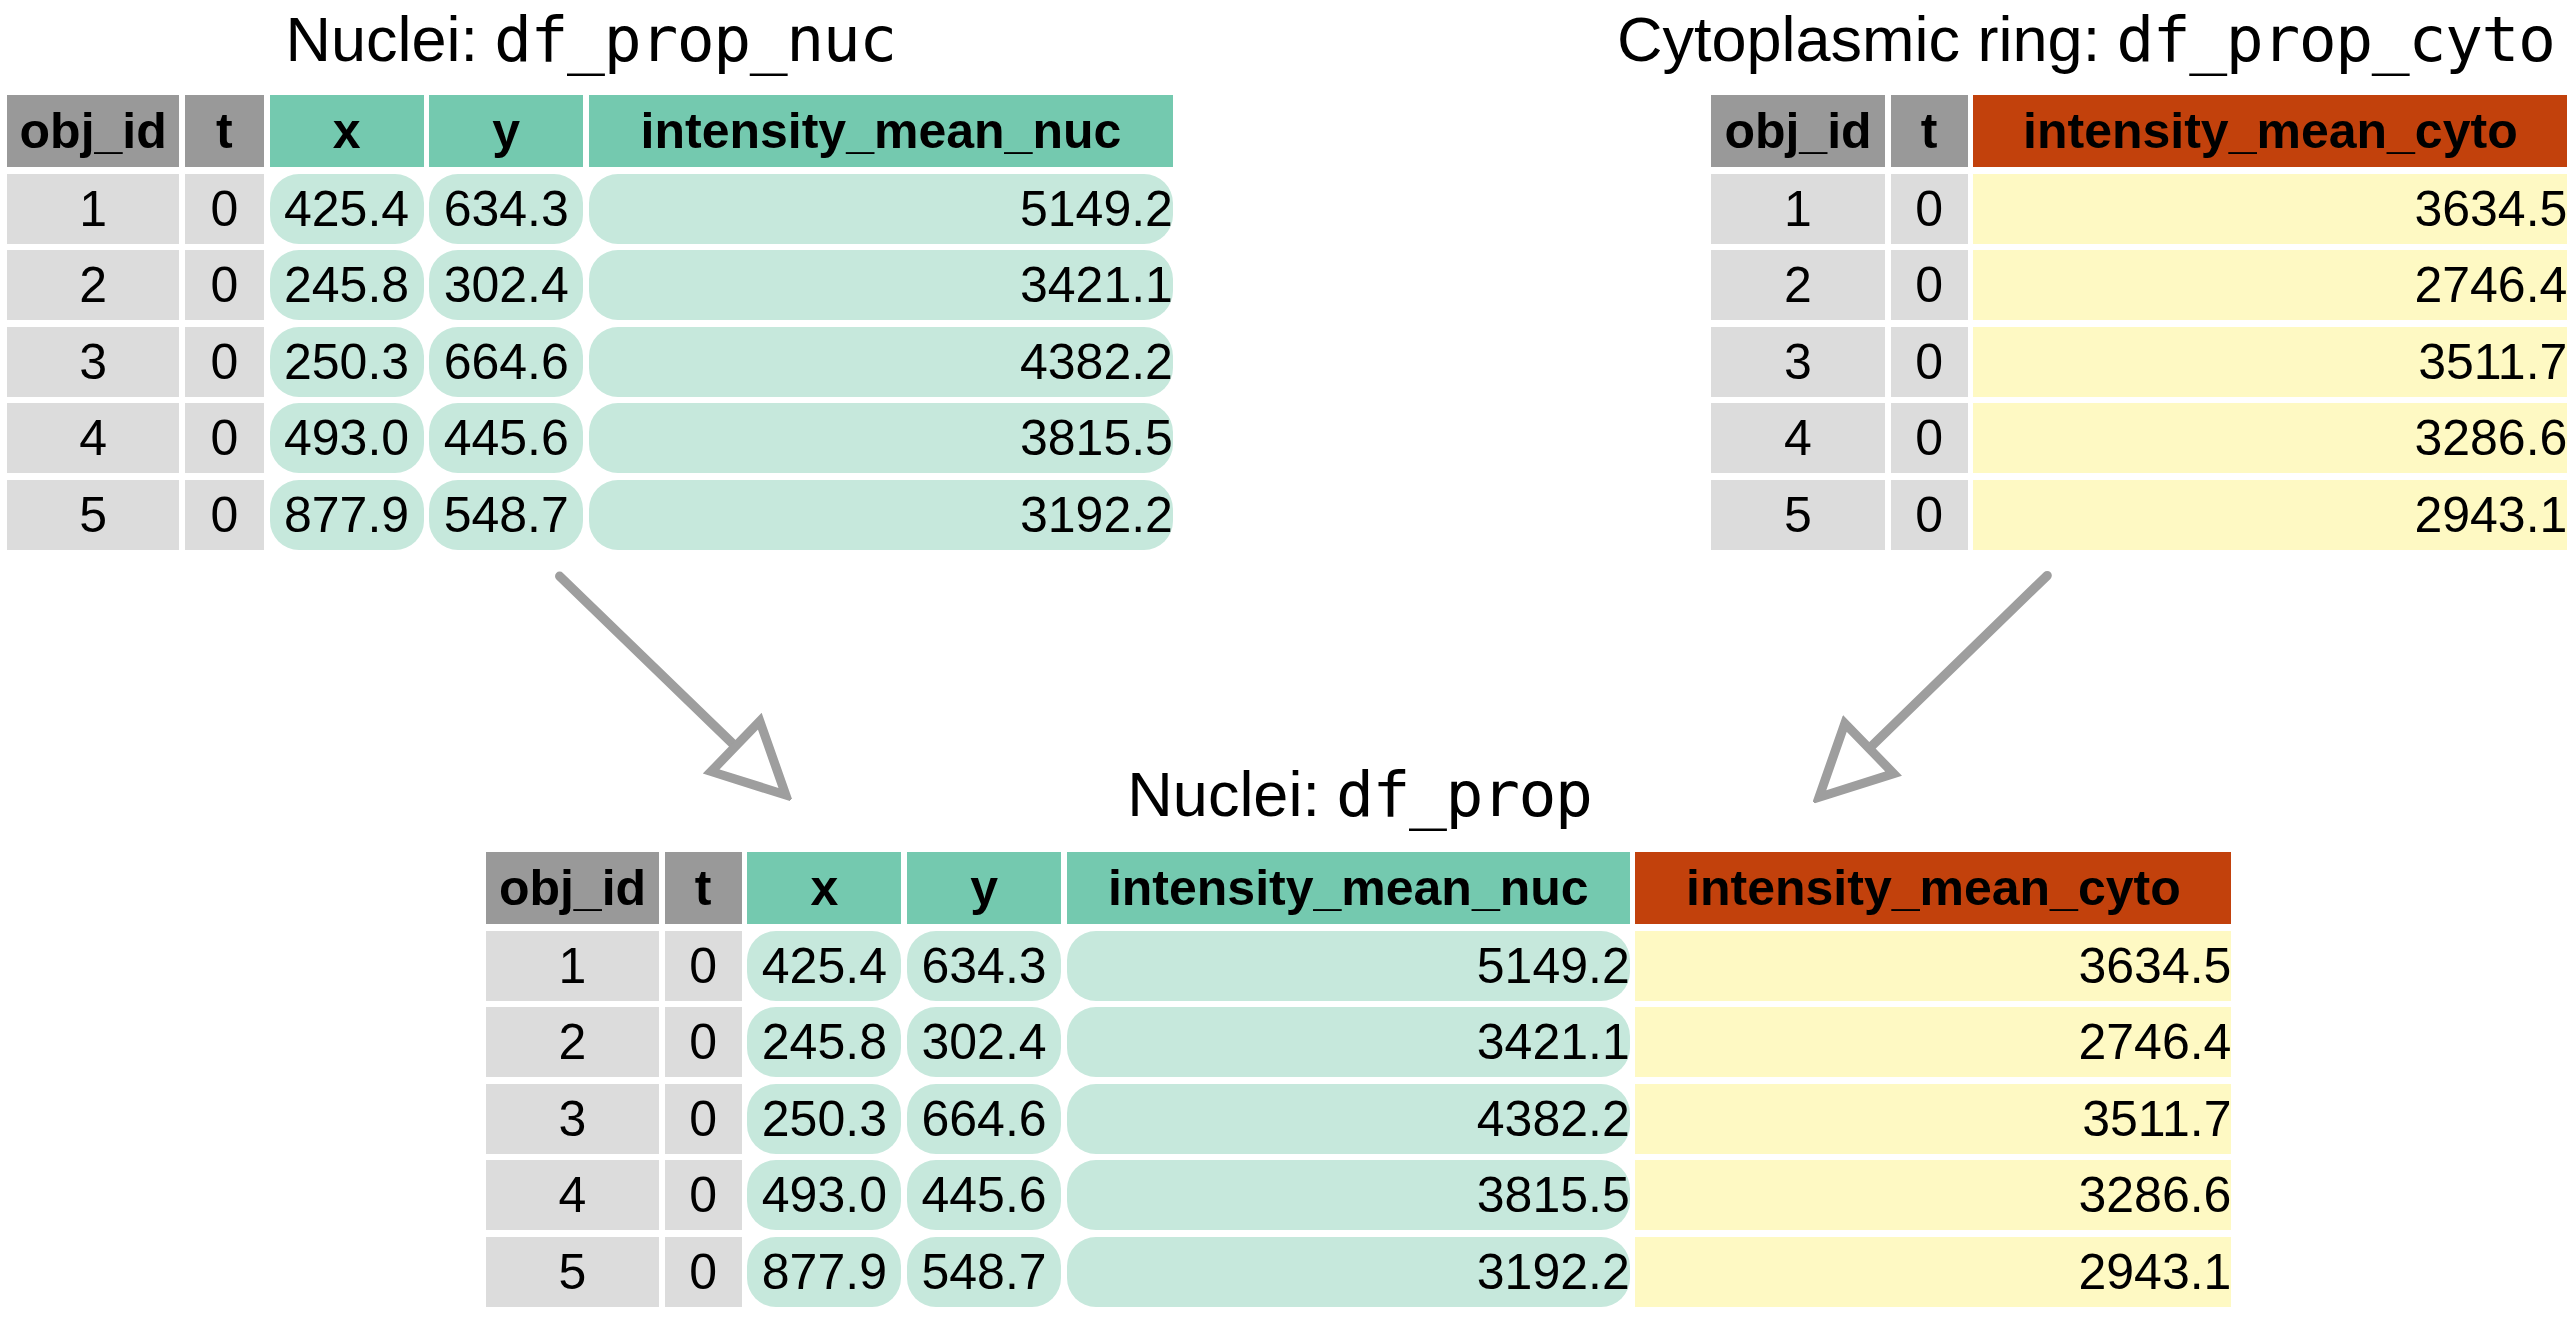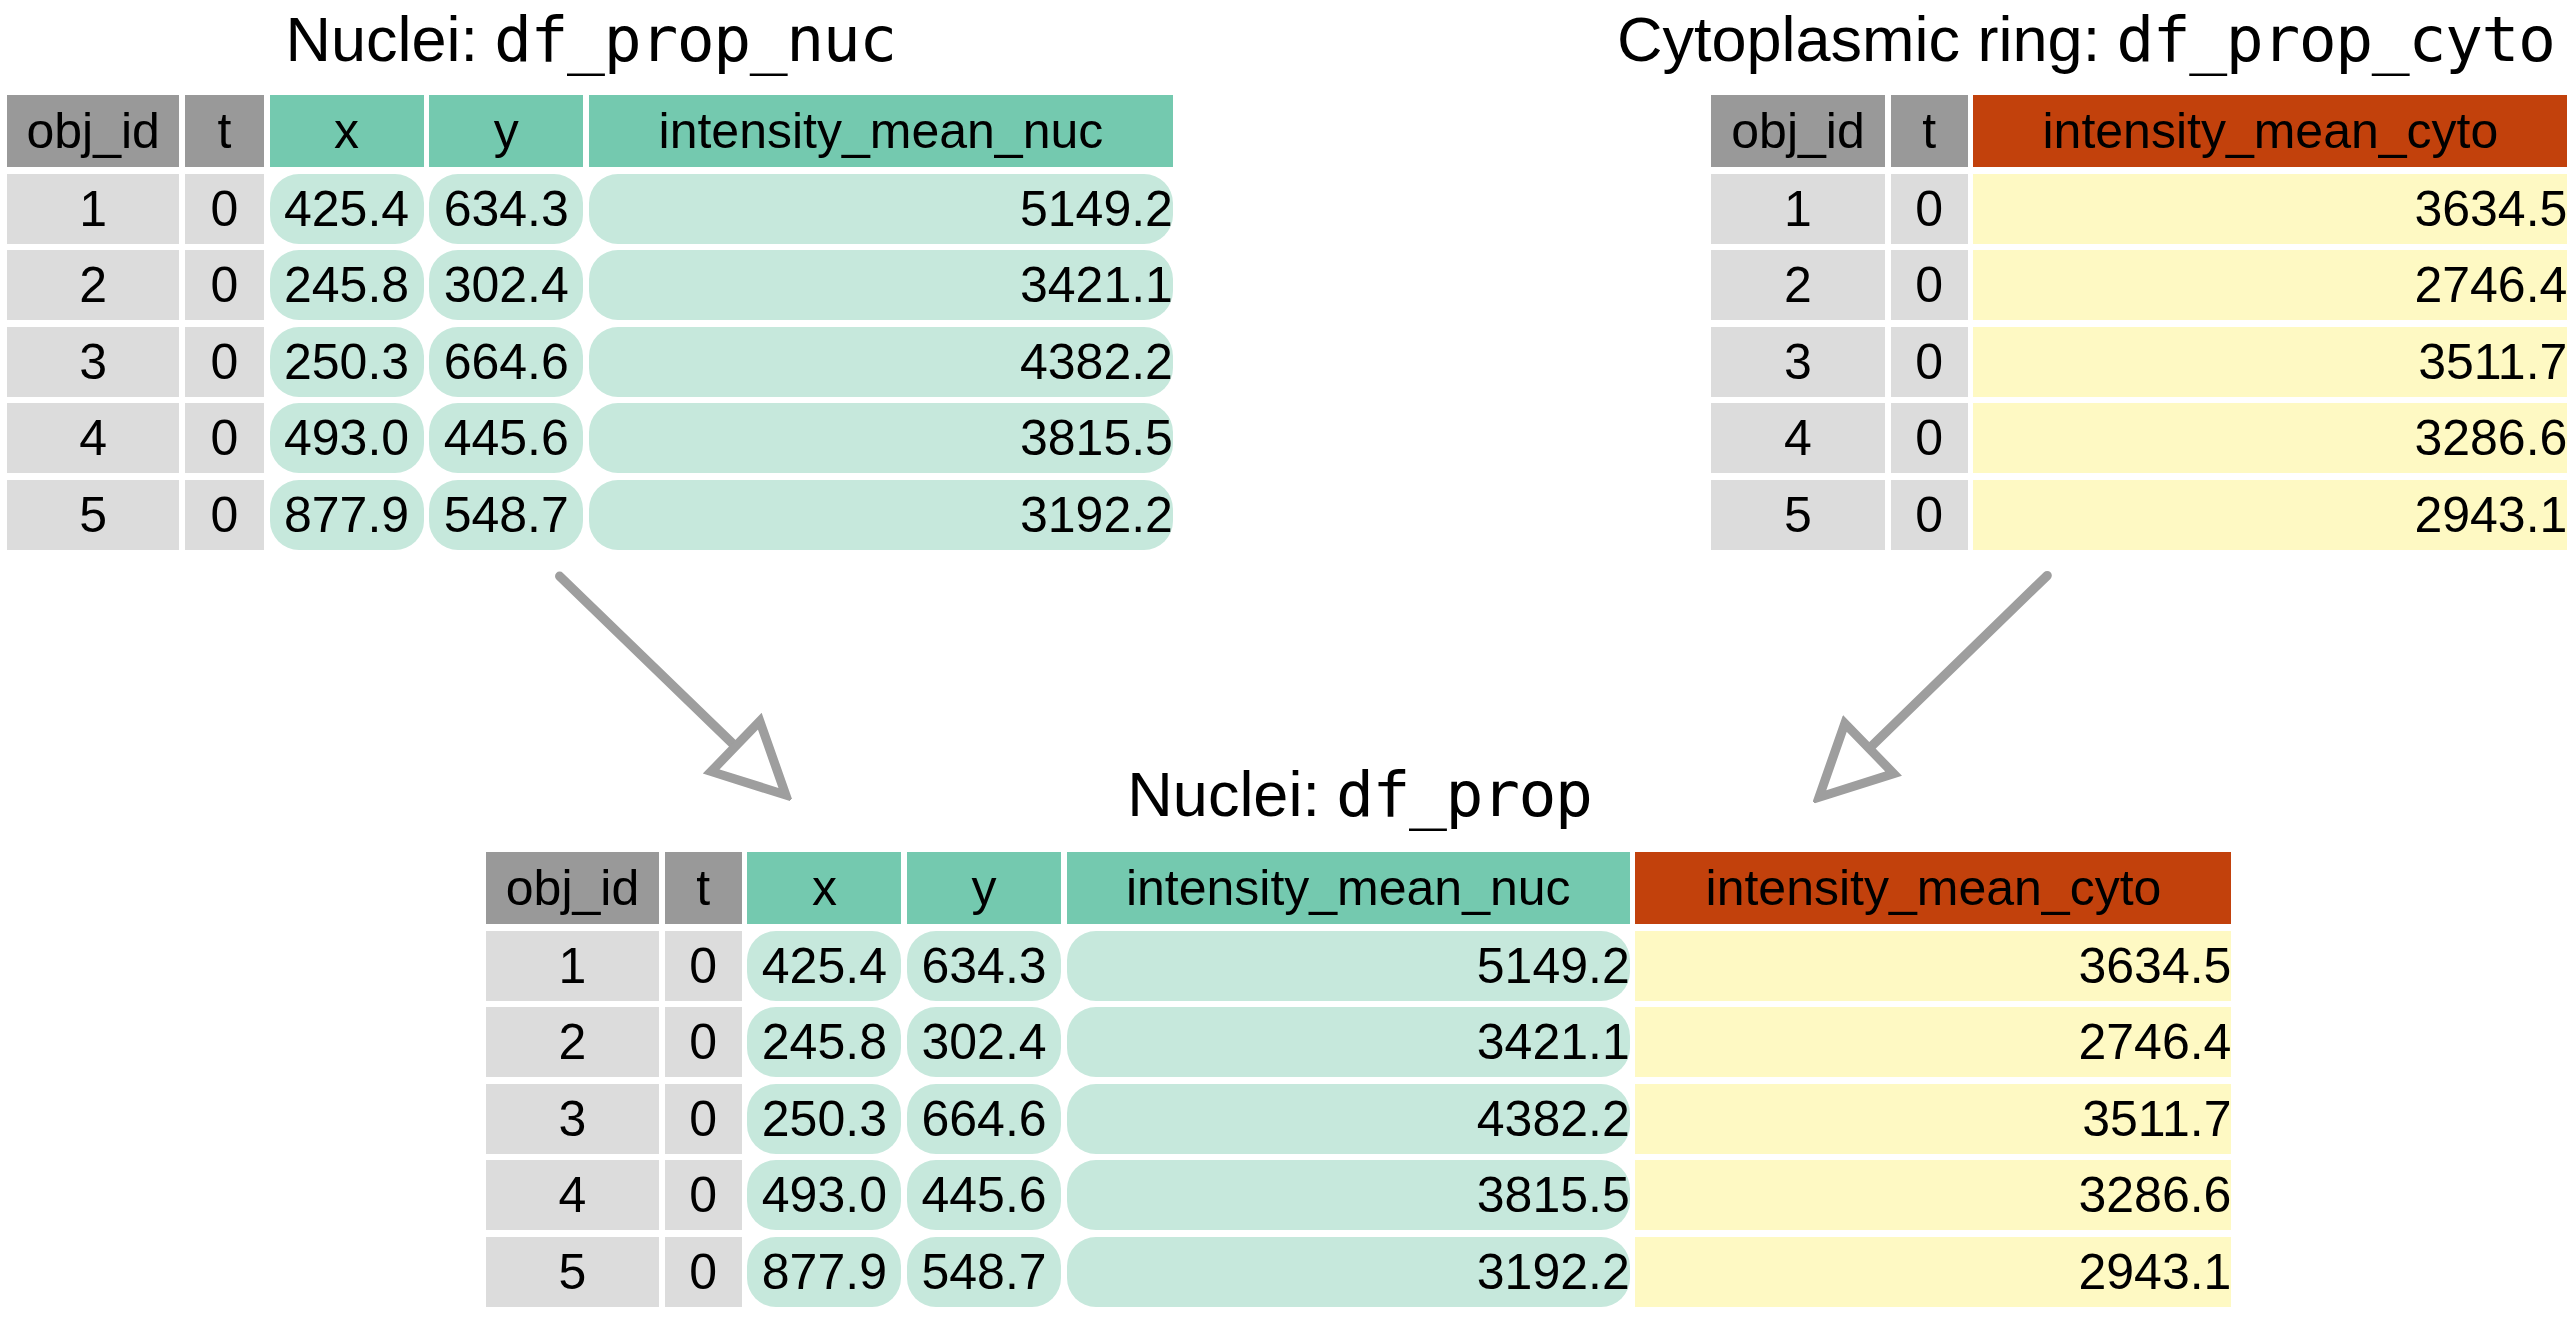--- a/index.html
+++ b/index.html
@@ -51,21 +51,21 @@
   .tbl-merged { left: 486px;  top: 852px; grid-template-columns: 173px 77px 154px 154px 563px 596px; }
 
   .cell {
     display: flex;
     align-items: center;
     justify-content: center;
     font-size: 50px;
     line-height: 1;
     overflow: hidden;
   }
-  .hdr { font-weight: normal; }
+  .hdr { font-weight: bold; }
   .num-right {
     justify-content: flex-end;
   }
 
   
   .c-gray-h   { background: #999999; }
   .c-gray     { background: #dcdcdc; }
   .c-teal-h   { background: #74c9af; }
   .c-teal     { background: #c6e8dc; border-radius: 29px; }
   .c-orange-h { background: #c2410c; }

